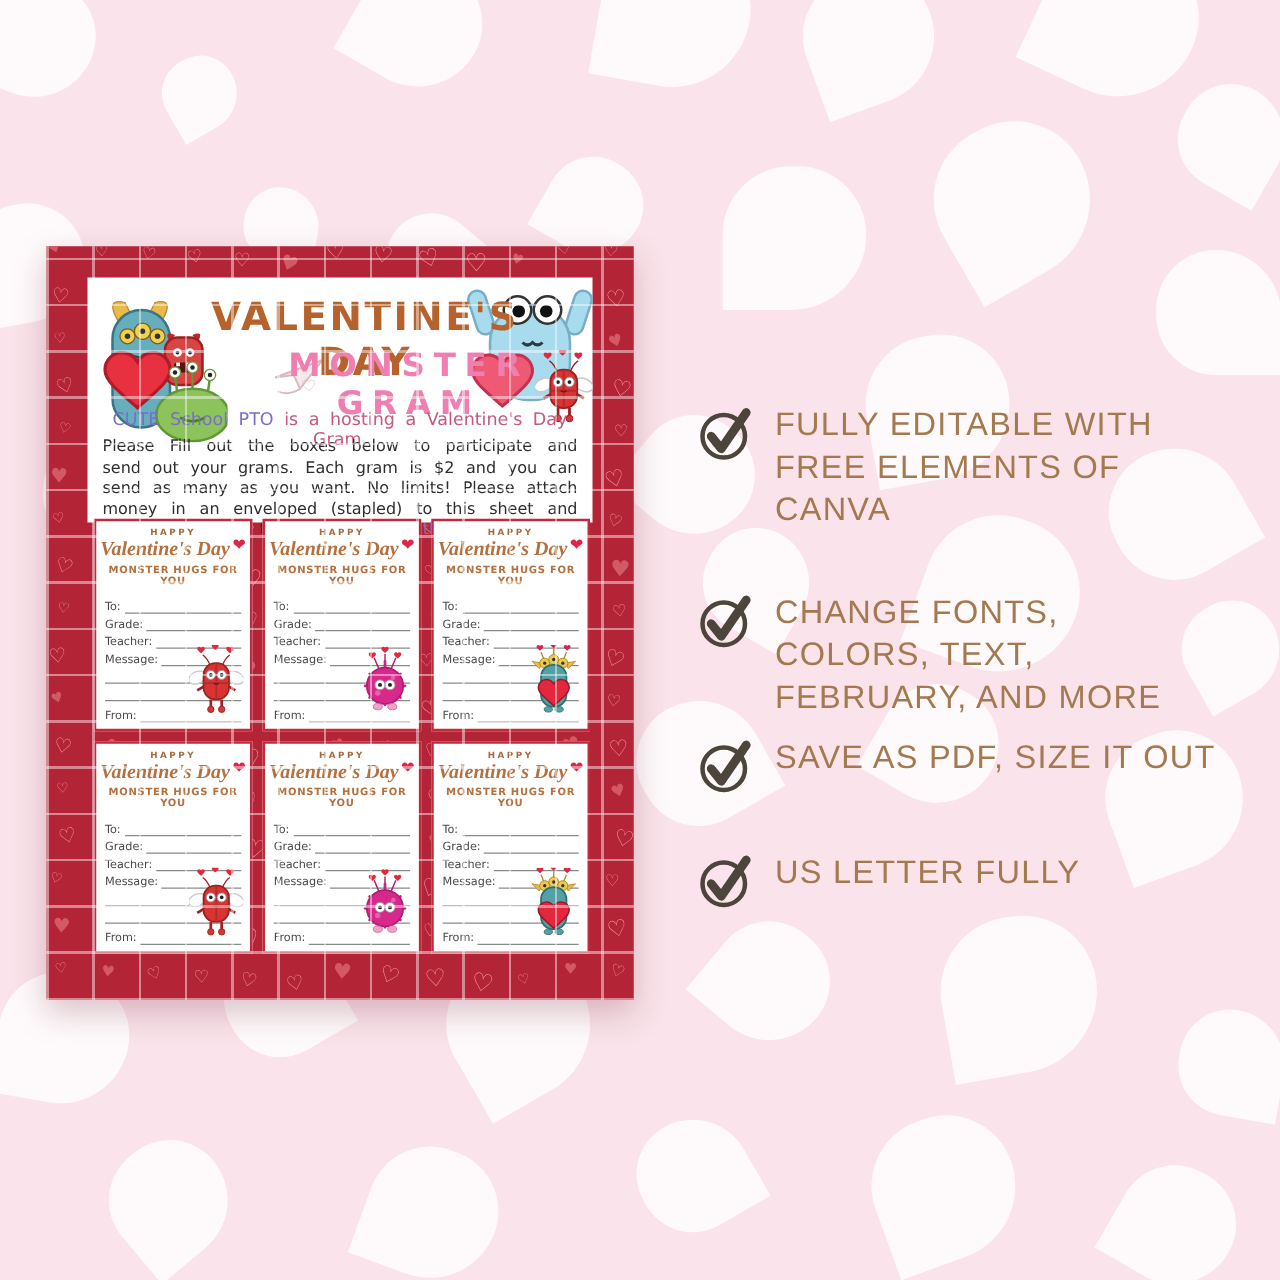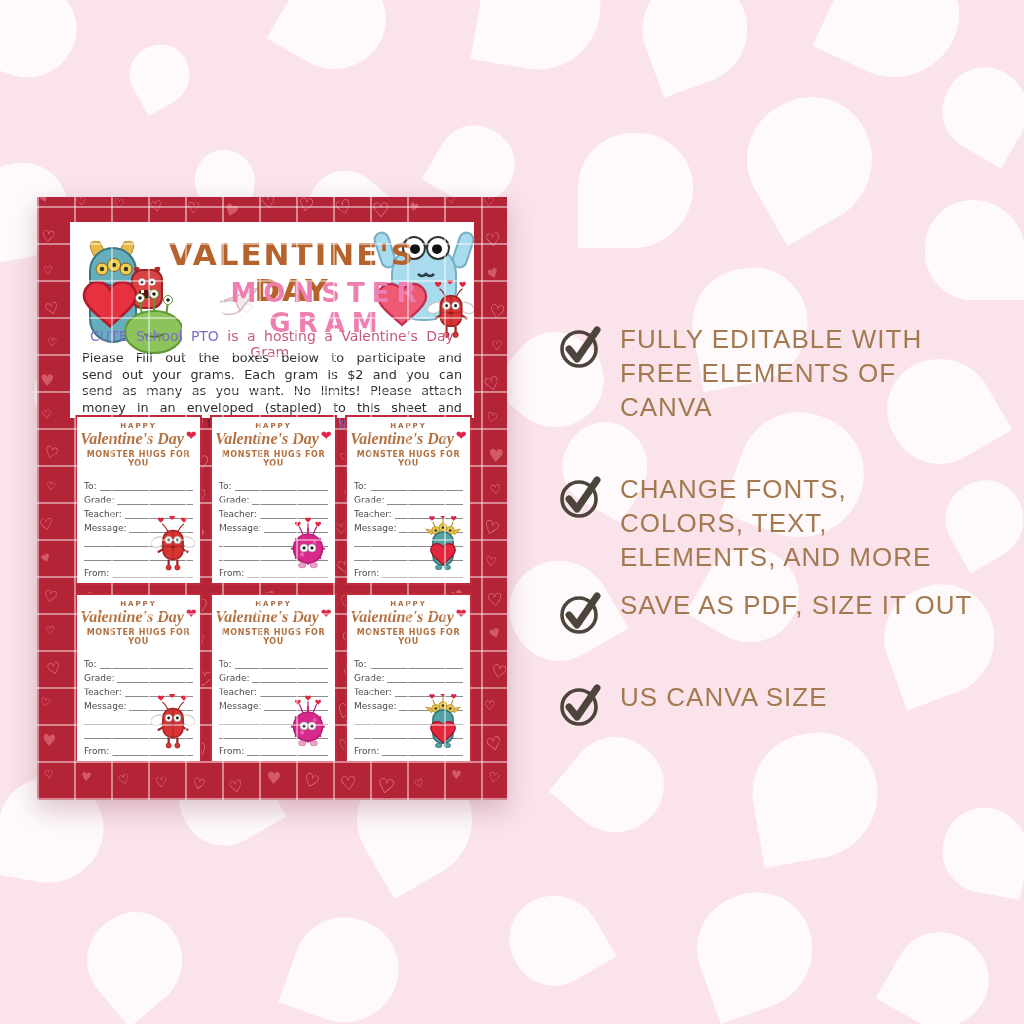--- a/index.html
+++ b/index.html
@@ -688,28 +688,28 @@
     <div class="feature-item fi-1">
       <svg class="check-icon" viewBox="0 0 48 48">
           <use href="#sym-check"></use>
         </svg>
       <div class="feature-label">FULLY EDITABLE WITH FREE ELEMENTS OF CANVA</div>
     </div>
     <div class="feature-item fi-2">
       <svg class="check-icon" viewBox="0 0 48 48">
           <use href="#sym-check"></use>
         </svg>
-      <div class="feature-label">CHANGE FONTS, COLORS, TEXT, ELEMENTS, AND MORE</div>
+      <div class="feature-label">CHANGE FONTS, COLORS, TEXT, FEBRUARY, AND MORE</div>
     </div>
     <div class="feature-item fi-3">
       <svg class="check-icon" viewBox="0 0 48 48">
           <use href="#sym-check"></use>
         </svg>
       <div class="feature-label">SAVE AS PDF, SIZE IT OUT</div>
     </div>
     <div class="feature-item fi-4">
       <svg class="check-icon" viewBox="0 0 48 48">
           <use href="#sym-check"></use>
         </svg>
-      <div class="feature-label">US CANVA SIZE</div>
+      <div class="feature-label">US LETTER FULLY</div>
     </div>
   </div>
 </div>
 
 </body></html>

